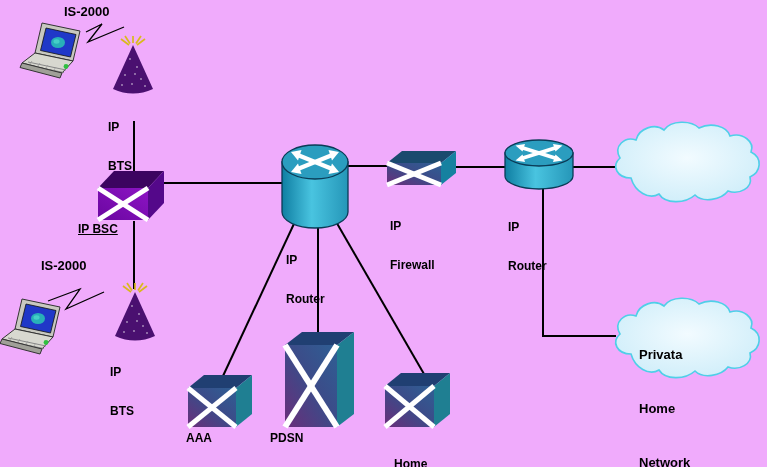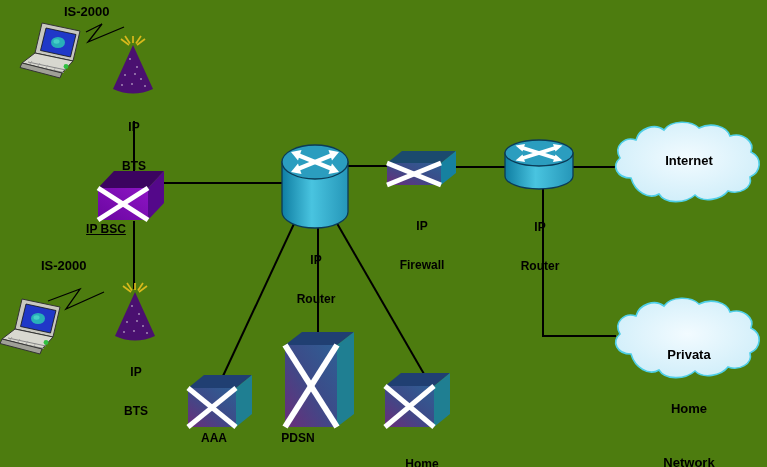--- a/index.html
+++ b/index.html
@@ -1,23 +1,23 @@
 <!DOCTYPE html>
 <html><head>
 <meta charset="utf-8">
 <style>
   html,body{margin:0;padding:0;background:#fff;}
   .canvas{
-    position:relative;width:767px;height:467px;background:#4d7c0f;
+    position:relative;width:767px;height:467px;background:#f0abfc;
     font-family:"Liberation Sans",sans-serif;overflow:hidden;
   }
   .canvas svg.layer{position:absolute;left:0;top:0;}
   .lbl{
     position:absolute;color:#000;font-weight:bold;font-size:12px;
-    line-height:13px;text-align:center;white-space:pre;
+    line-height:13px;text-align:left;white-space:pre;
   }
   .lbl.left{text-align:left;}
   .lbl.big{font-size:13px;line-height:15px;}
   .lbl.cloud3{font-size:13px;line-height:18px;}
   .nowrap{white-space:nowrap;}
 </style>
 </head>
 <body>
 
 <div class="canvas">
@@ -203,21 +203,20 @@
   <div class="lbl" style="left:390px;top:194px;width:64px;">
     <div>IP</div>
     <div>Firewall</div>
   </div>
 
   <div class="lbl" style="left:508px;top:195px;width:64px;">
     <div>IP</div>
     <div>Router</div>
   </div>
 
-  <div class="lbl big" style="left:639px;top:153px;width:100px;">Internet</div>
 
   <div class="lbl cloud3" style="left:639px;top:310px;width:100px;">
     <div>Privata</div>
     <div>Home</div>
     <div>Network</div>
   </div>
 
   <div class="lbl big left" style="left:41px;top:258px;">IS-2000</div>
 
   <div class="lbl" style="left:110px;top:340px;width:52px;">

